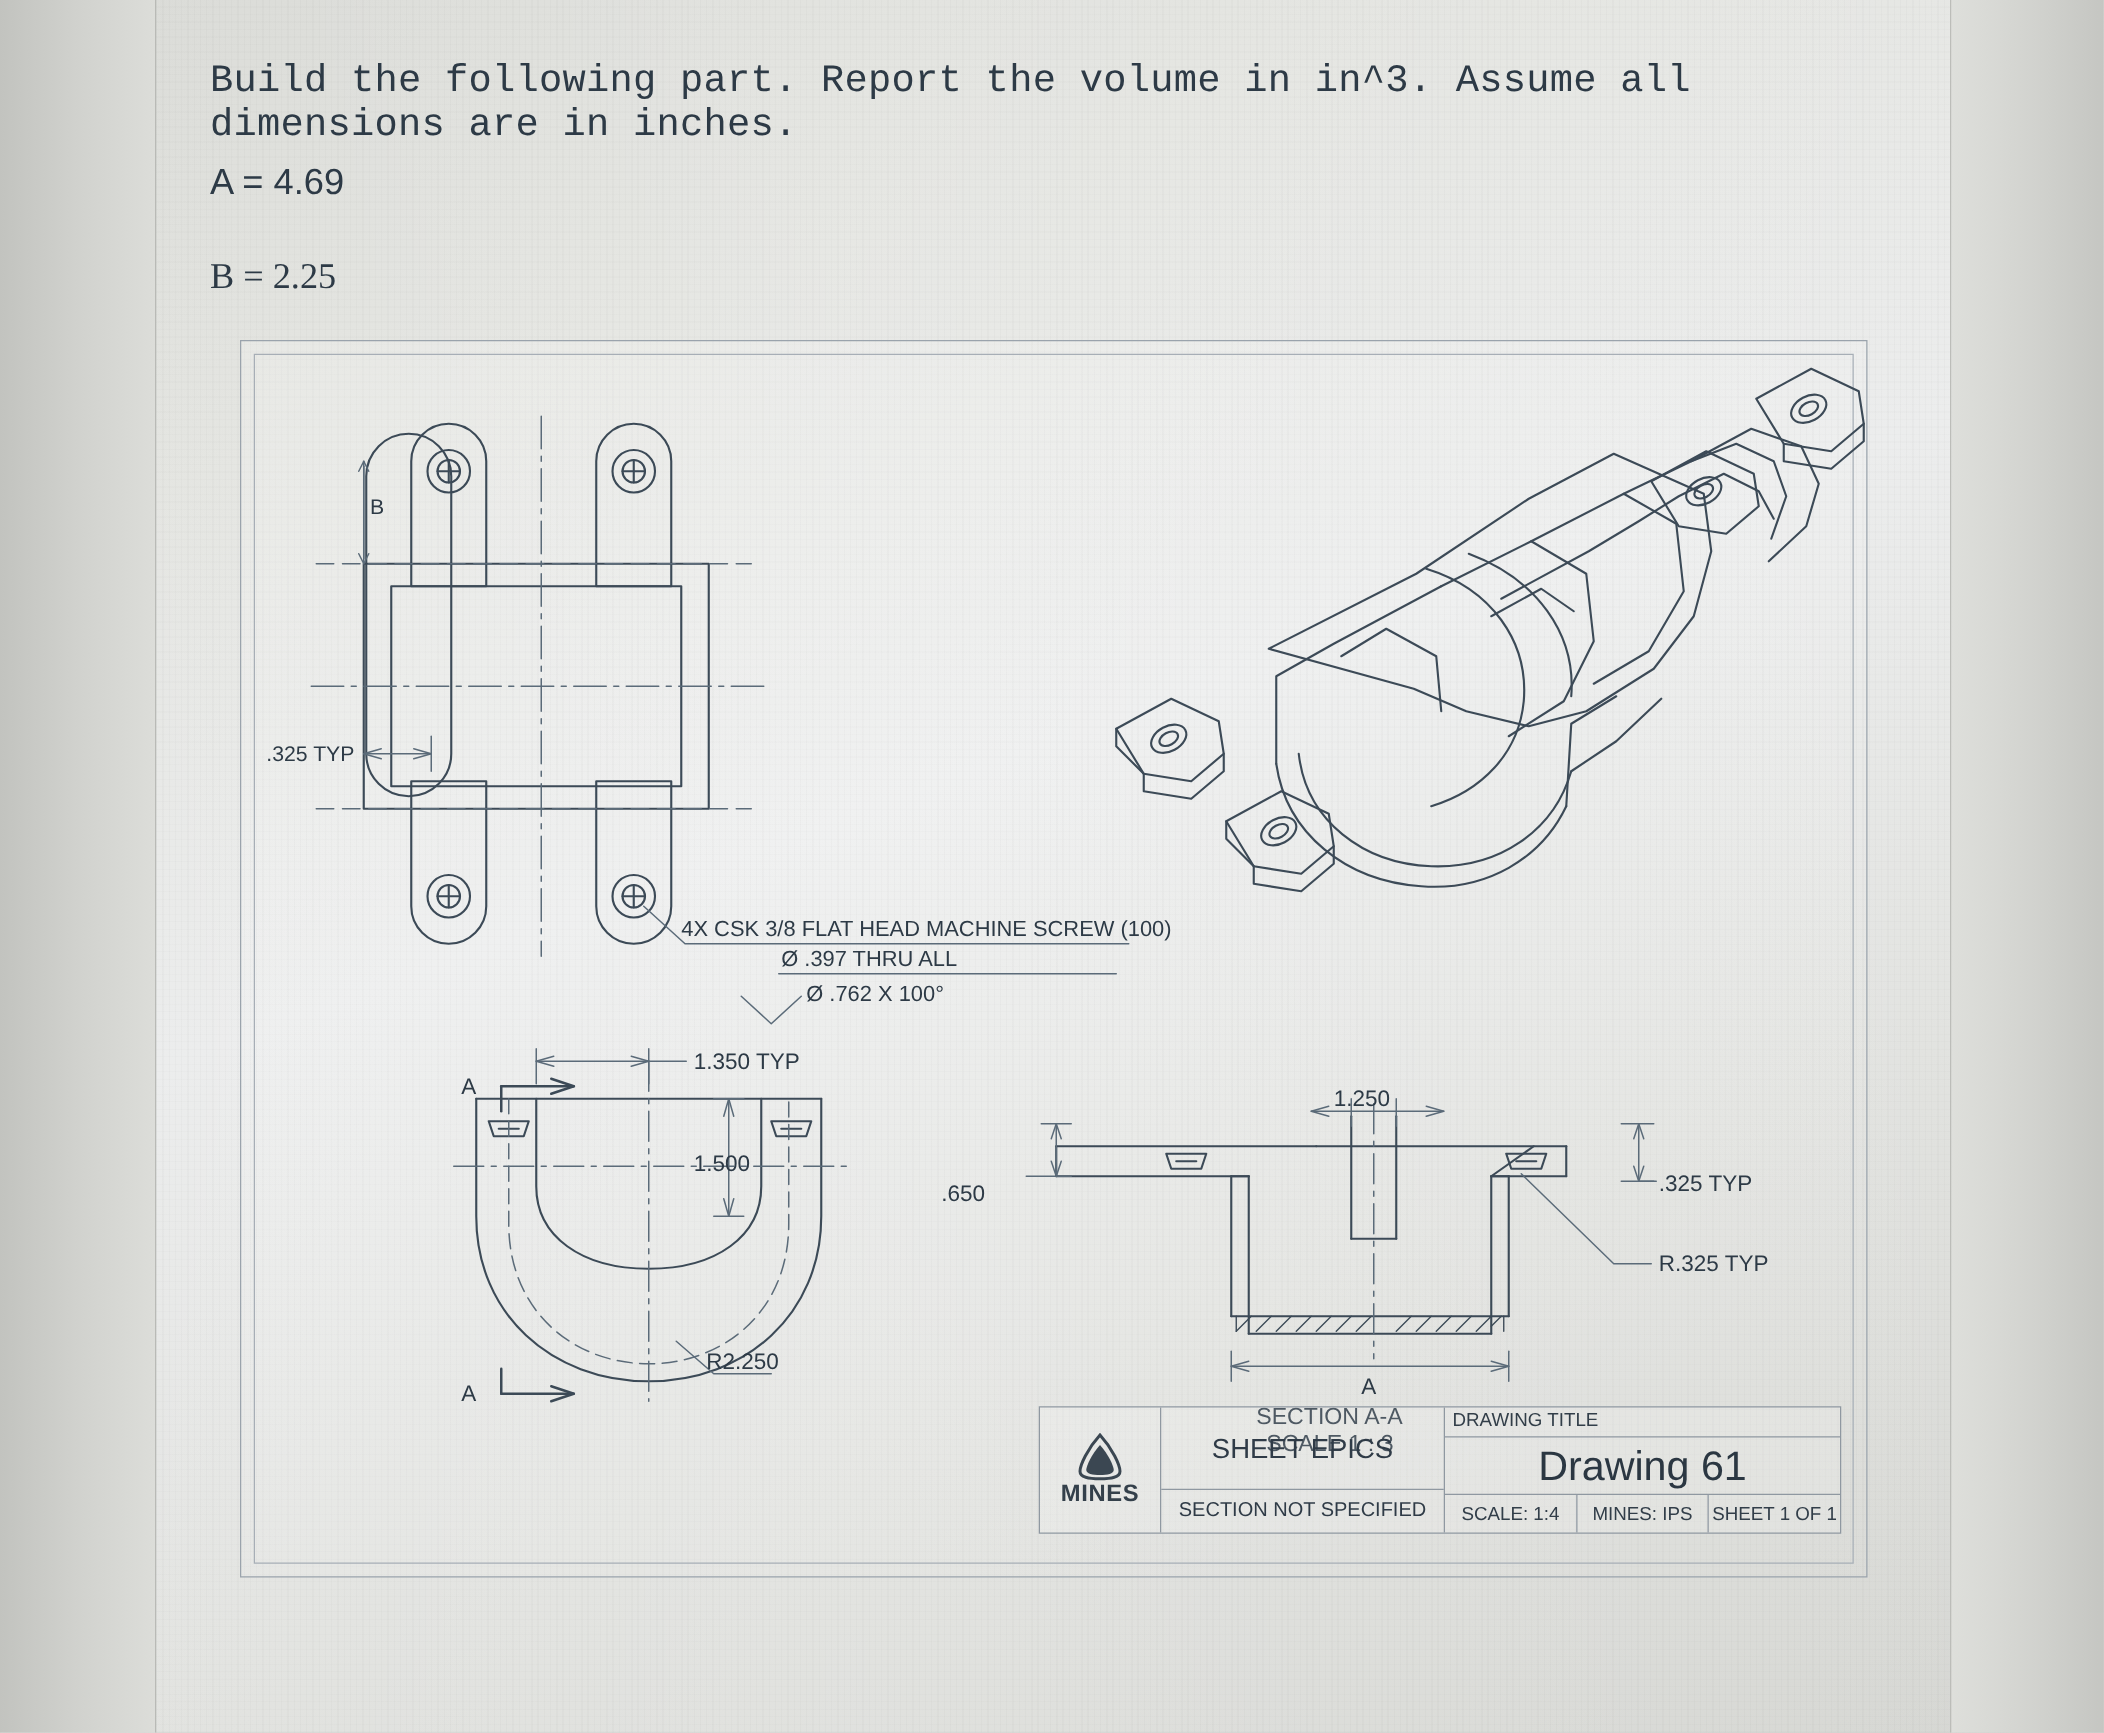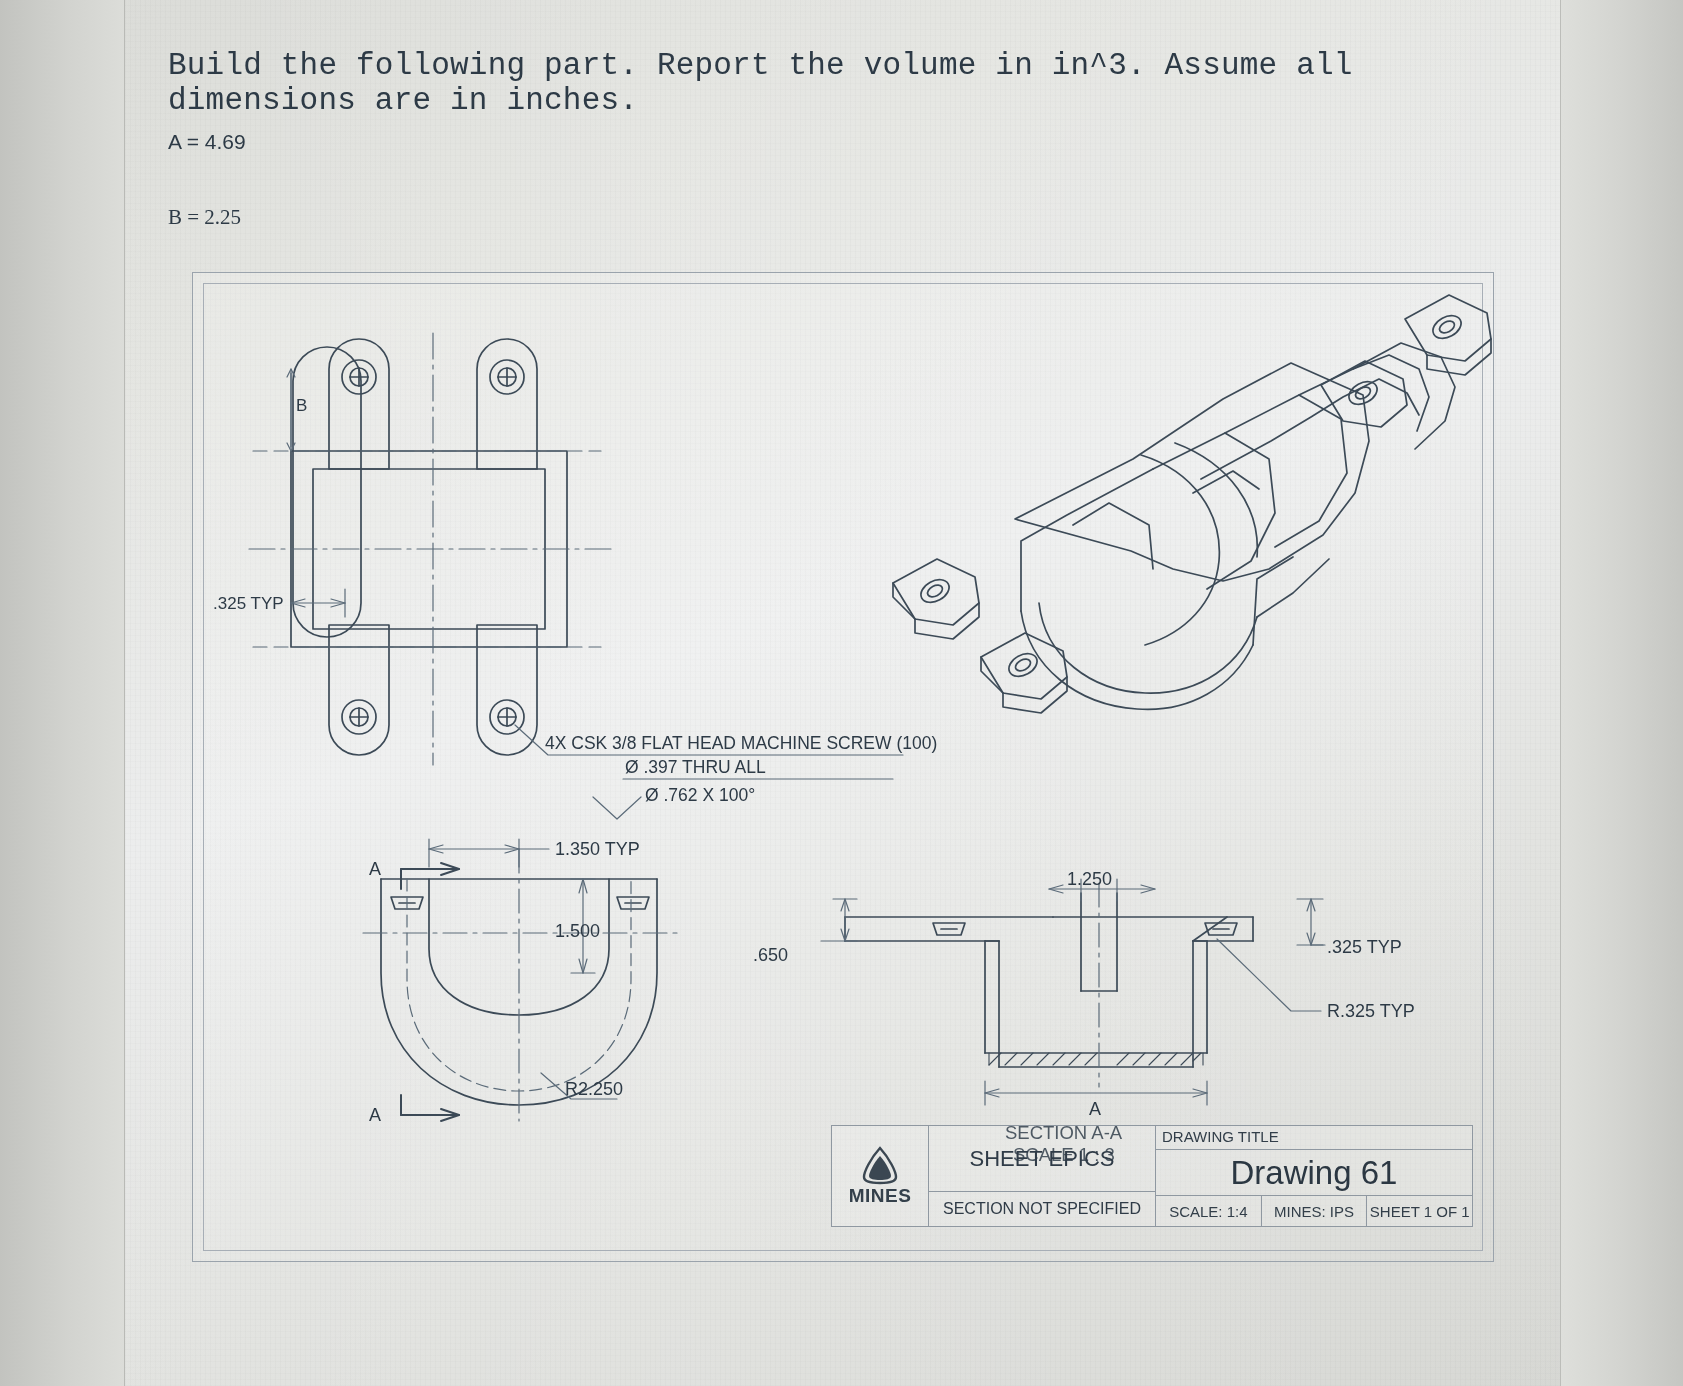--- a/index.html
+++ b/index.html
@@ -53,21 +53,21 @@
     width: 1320px;
     color: #2d3a46;
     font-size: 31px;
     letter-spacing: 0.2px;
     font-family: Liberation Mono, monospace;
   }
   .var-line {
     position: absolute;
     left: 168px;
     color: #2d3a46;
-    font-size: 21px;
+    font-size: 29px;
   }
   #varA { top: 130px; }
   #varB { top: 205px; font-family: Liberation Serif, serif; }
 
   
   .sheet {
     position: absolute;
     left: 192px;
     top: 272px;
     width: 1300px;

